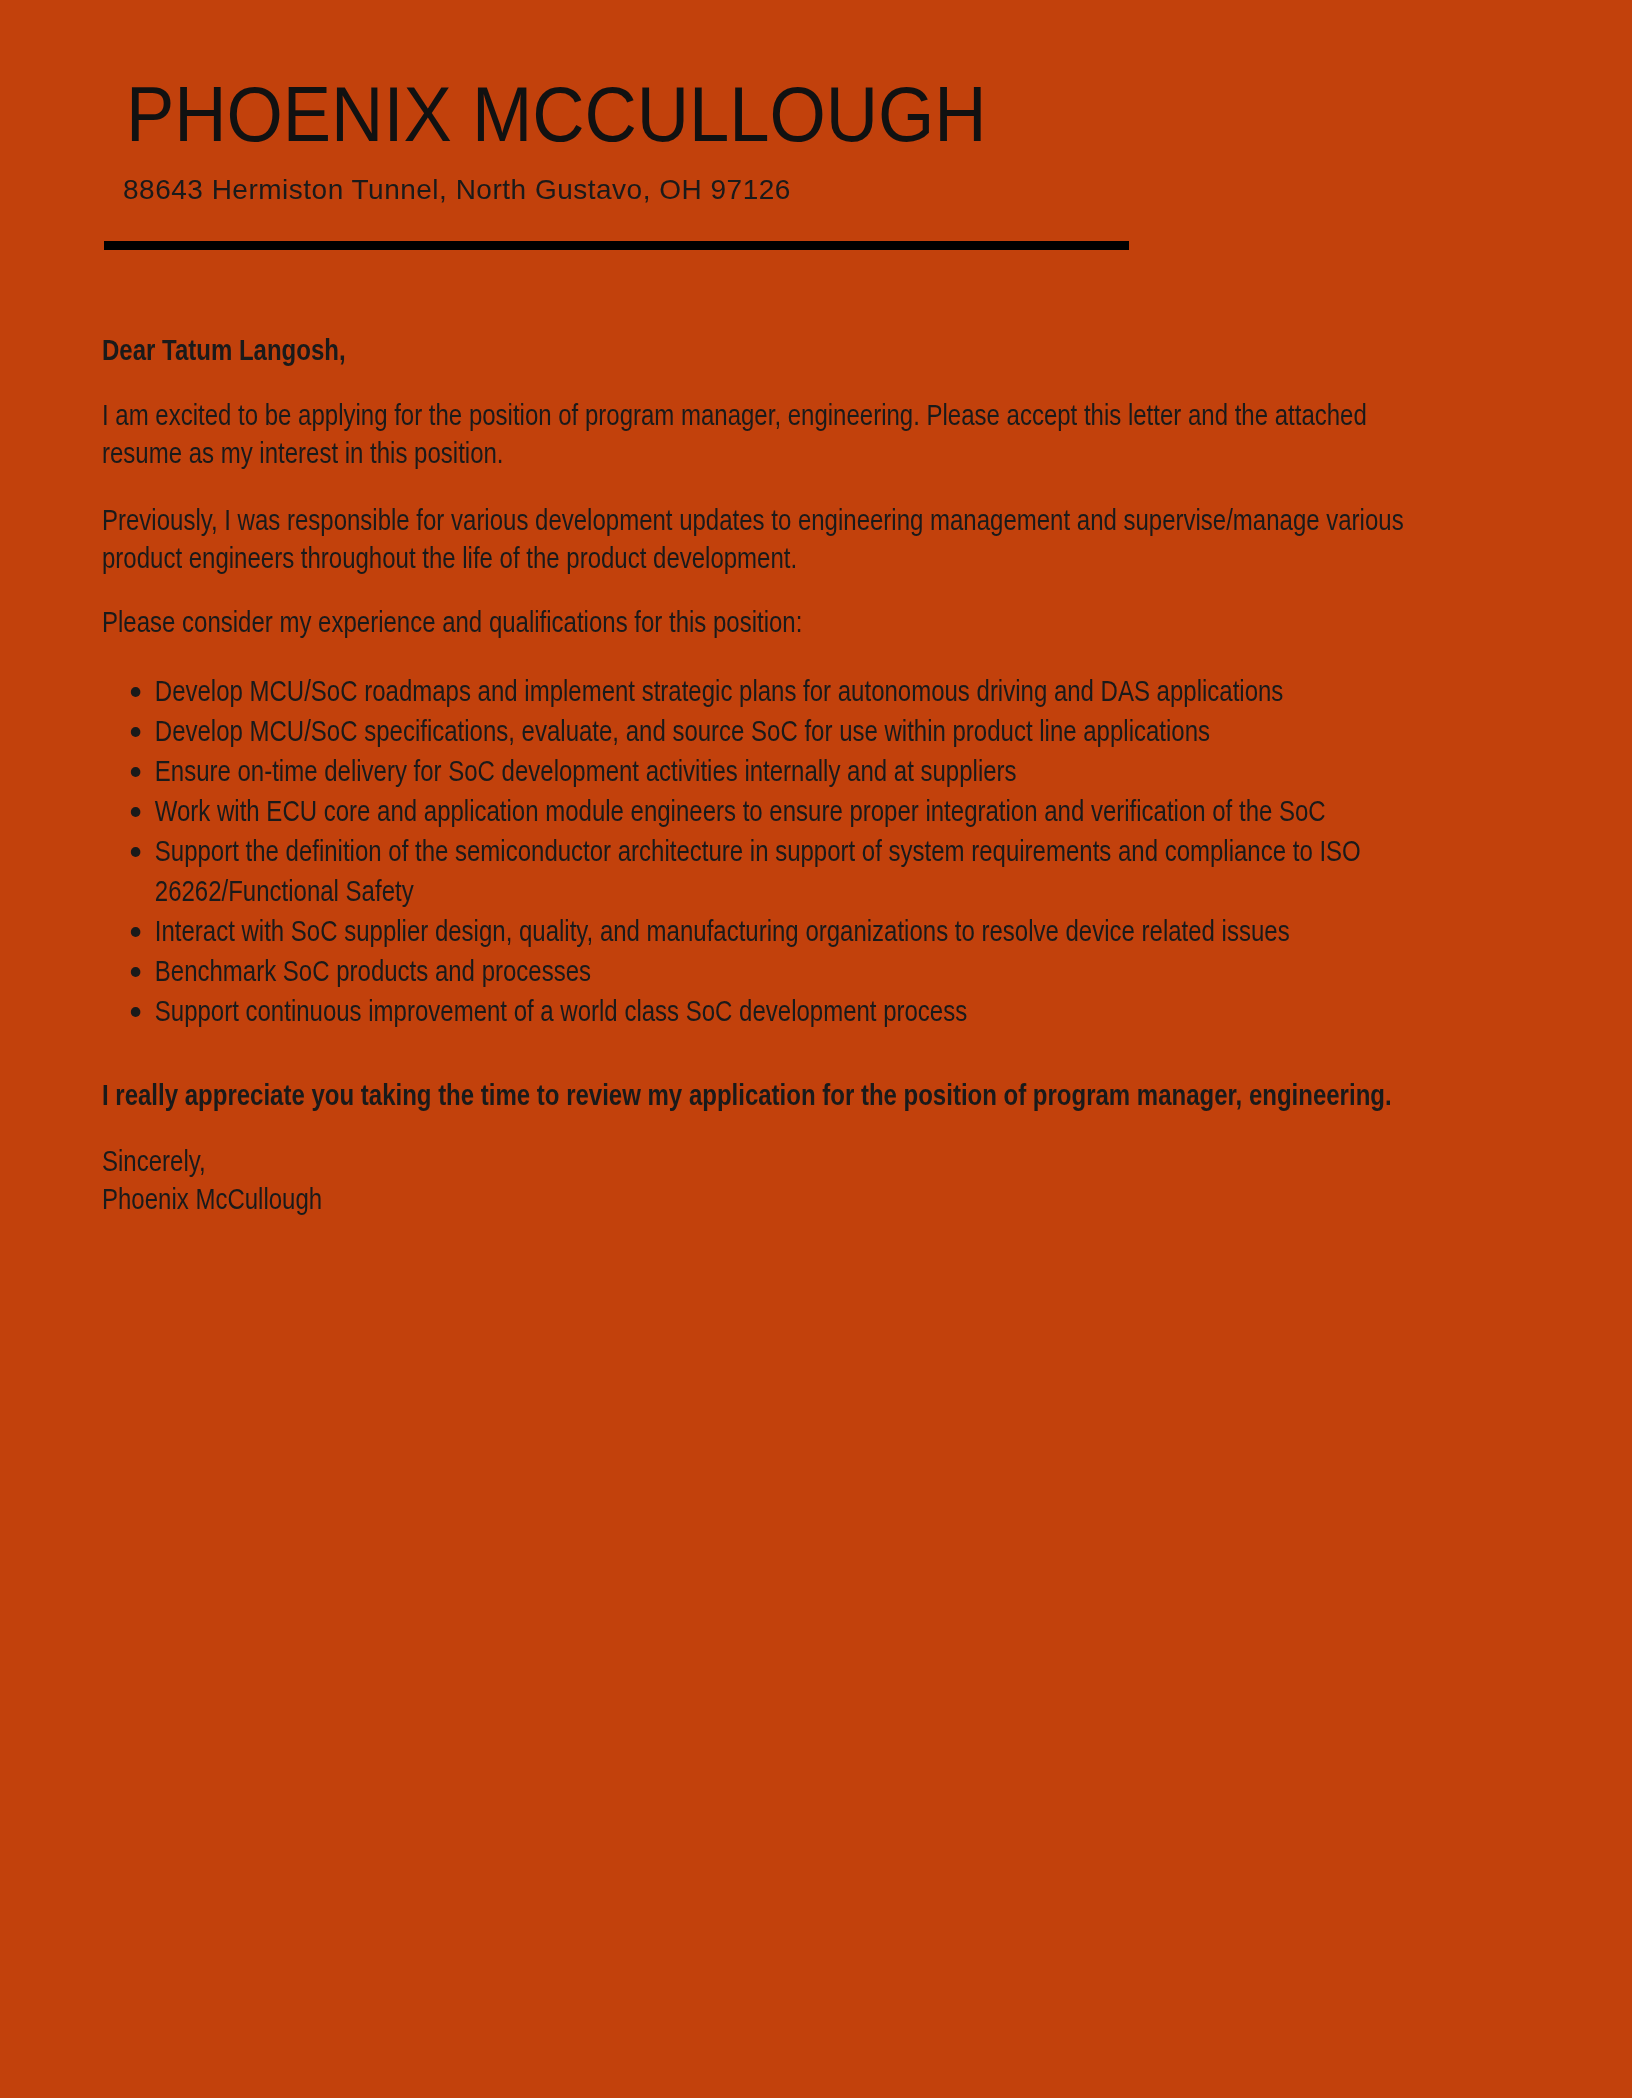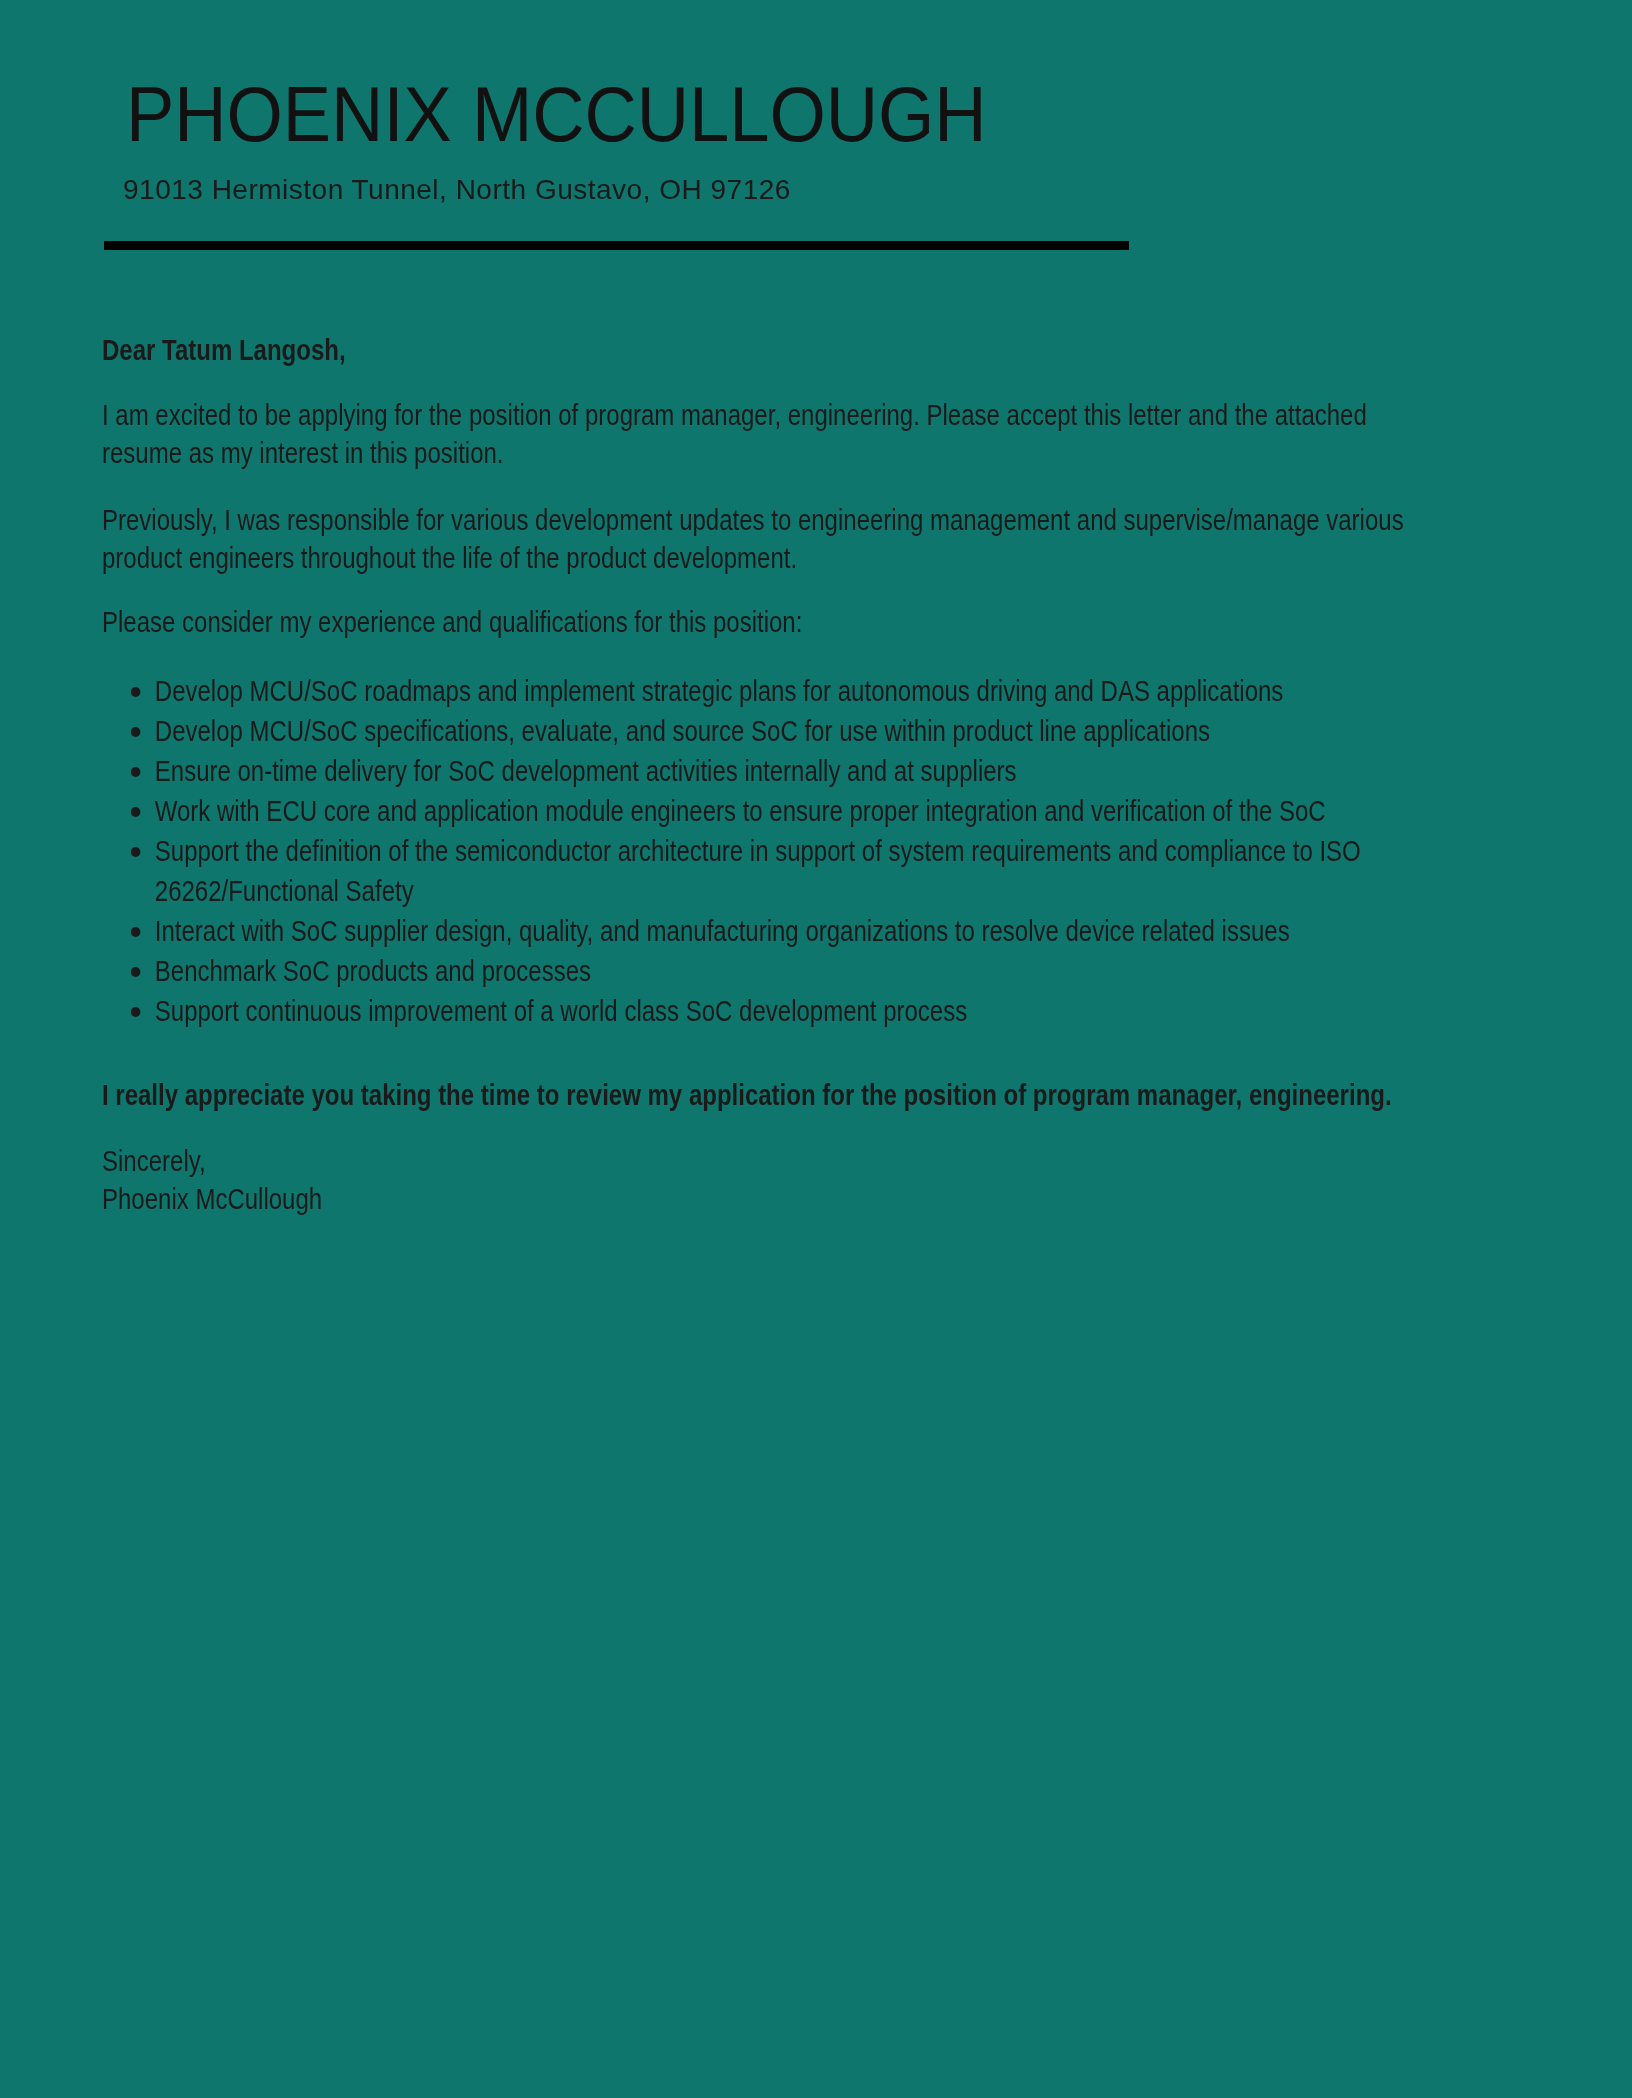--- a/index.html
+++ b/index.html
@@ -4,21 +4,21 @@
 <style>
   html, body { margin: 0; padding: 0; background: #ffffff; }
   :root {
     --ink: #1a1a1a;
     --rule: #000000;
   }
   .page {
     position: relative;
     width: 1632px;
     height: 2098px;
-    background: #0f766e;
+    background: #c2410c;
     font-family: "Liberation Sans", sans-serif;
     color: var(--ink);
     overflow: hidden;
   }
 
   
   .header-name {
     position: absolute;
     left: 126px;
     top: 76px;
@@ -86,21 +86,21 @@
     border-radius: 50%;
     background: var(--ink);
   }
 </style>
 </head>
 <body>
 
 <div class="page">
 
   <div class="header-name">PHOENIX MCCULLOUGH</div>
-  <div class="header-address">91013 Hermiston Tunnel, North Gustavo, OH 97126</div>
+  <div class="header-address">88643 Hermiston Tunnel, North Gustavo, OH 97126</div>
   <div class="header-rule"></div>
 
   <div class="body-wrap">
 
     <div class="block salutation line">Dear Tatum Langosh,</div>
 
     <div class="block para-1">
       <div class="line">I am excited to be applying for the position of program manager, engineering. Please accept this letter and the attached</div>
       <div class="line">resume as my interest in this position.</div>
     </div>

